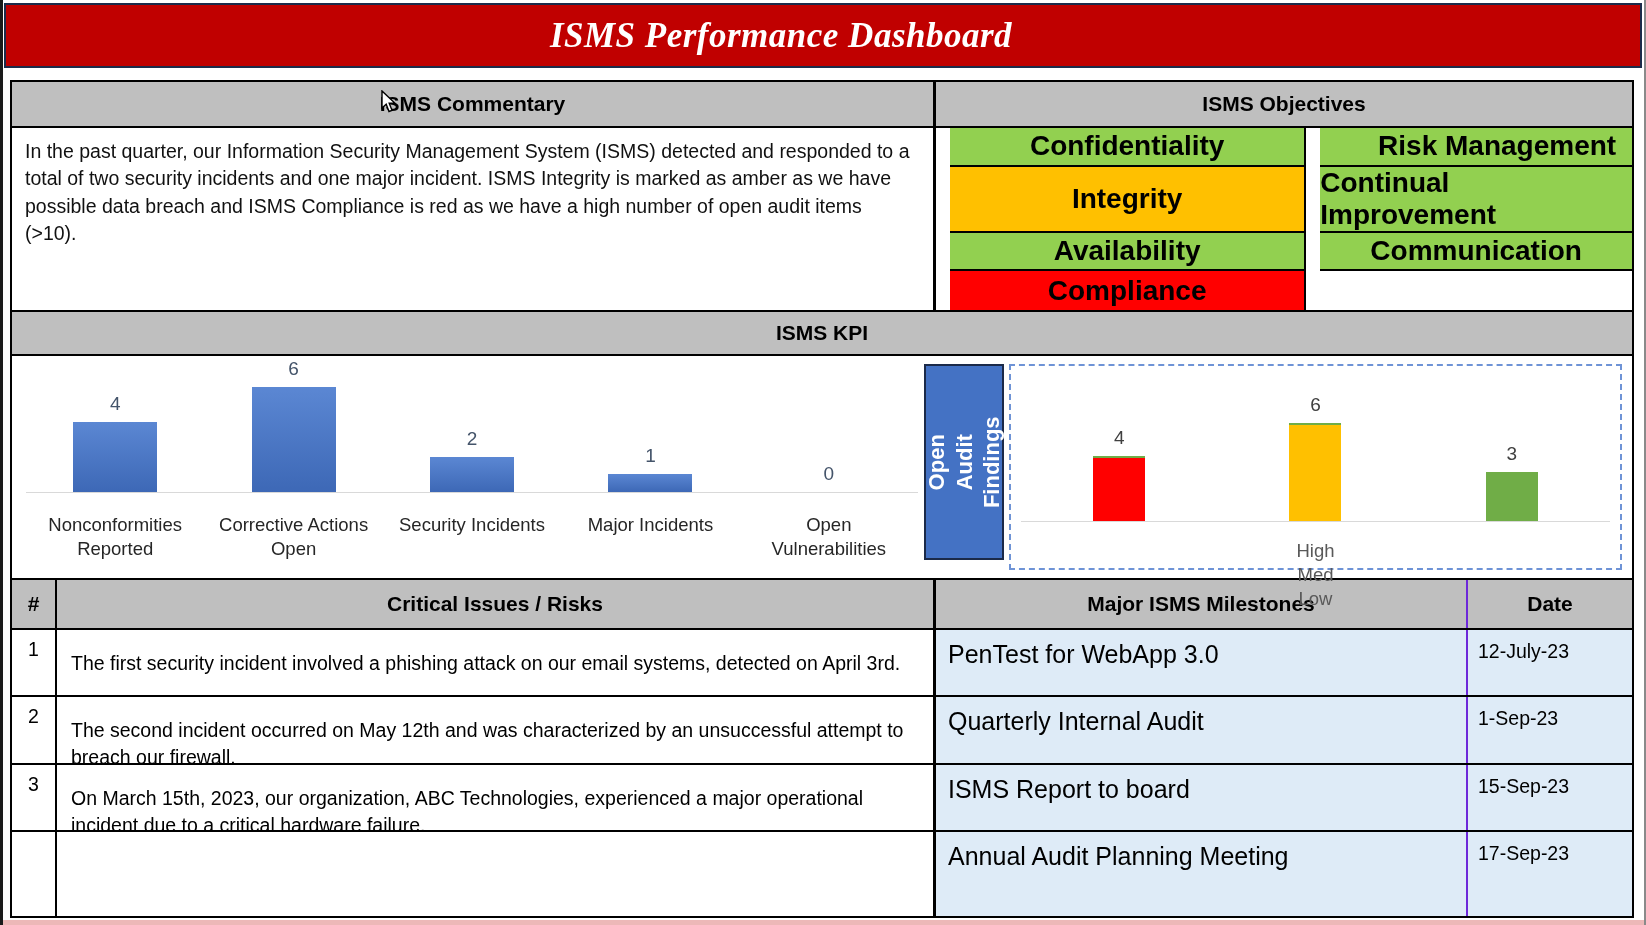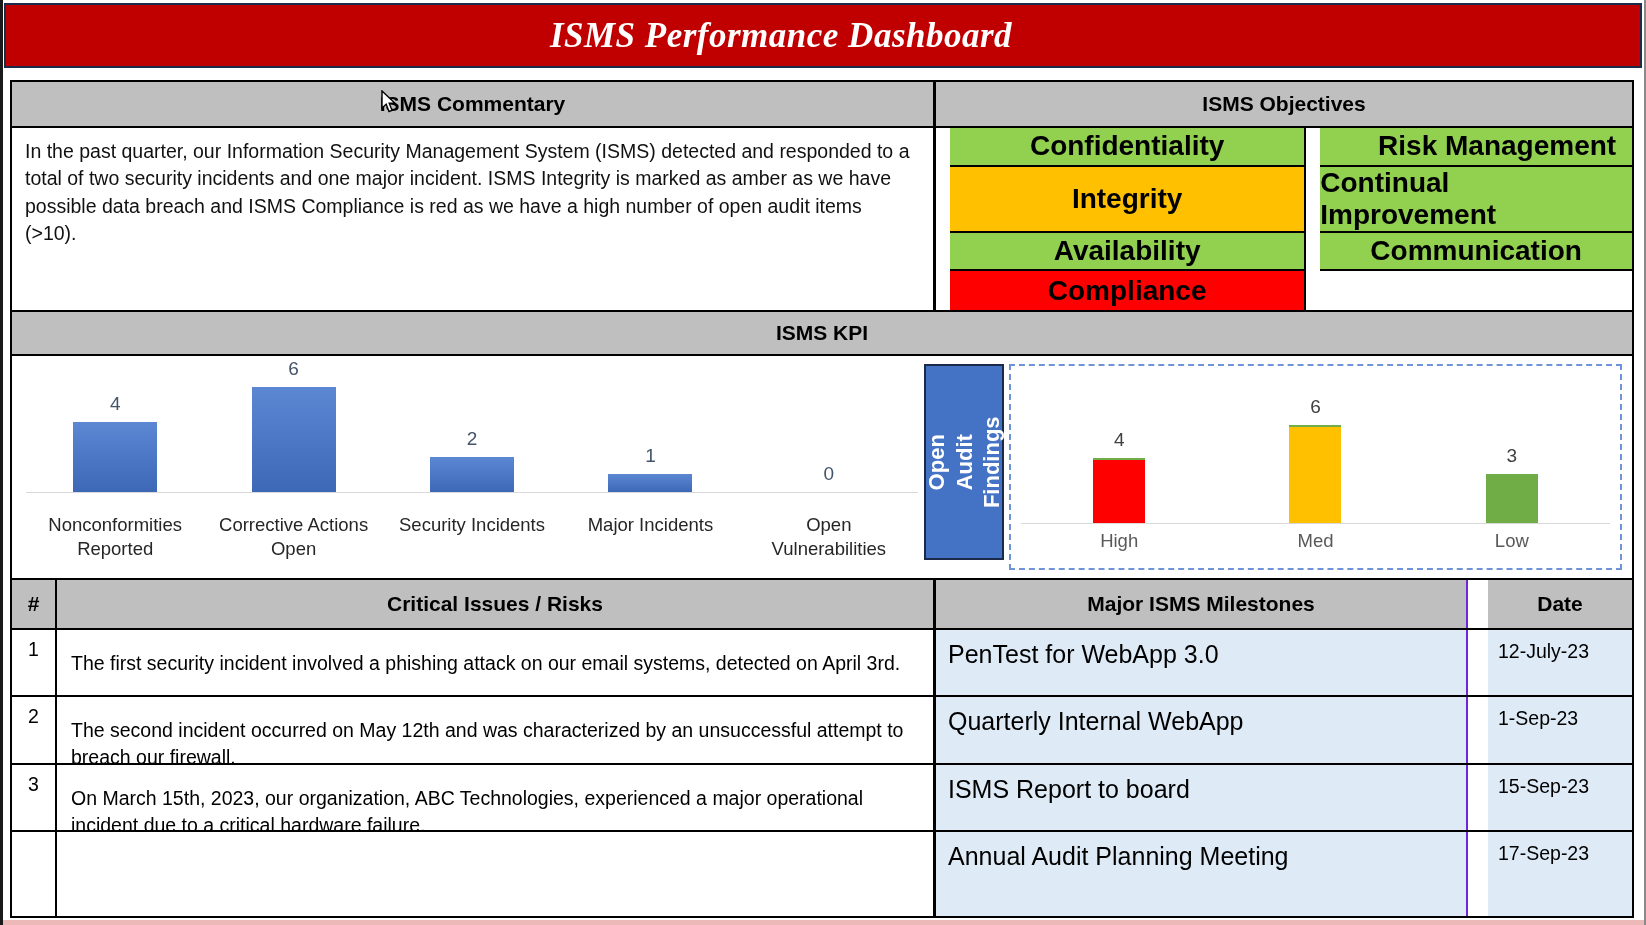--- a/index.html
+++ b/index.html
@@ -55,32 +55,32 @@
   .audit-label-box { width:80px; height:196px; margin-top:8px; background:#4472C4; border:2px solid #1b2a49;
     display:flex; align-items:center; justify-content:center; flex:none; }
   .audit-label-box .rot { transform:rotate(-90deg); white-space:pre-line; text-align:center;
     color:#fff; font-weight:bold; font-size:22px; line-height:1.25; width:190px; }
 
   .audit-box { flex:1; margin:8px 10px 0 5px; height:206px; border:2px dashed #6E93D6;
     display:flex; flex-direction:column; padding:0 10px; }
   .audit-box .plot { height:130px; margin-top:28px; display:flex; align-items:flex-end; border-bottom:1px solid #D9D9D9; }
   .audit-box .bar { width:52px; }
   .audit-box .bar-value { color:#404040; }
-  .audit-box .cats { display:flex; margin-top:5px; }
+  .audit-box .cats { display:flex; margin-top:17px;flex-direction:column; }
   .audit-box .cat-label { color:#595959; }
 
   
   .rowE { flex:1; display:flex; flex-direction:column; border-top:2px solid #000; }
   .t-row { display:flex; border-bottom:2px solid #000; }
   .t-row:last-child { border-bottom:none; }
   .t-hdr { height:50px; }
   .col-num   { width:45px;  border-right:2px solid #000; display:flex; justify-content:center; }
   .col-issue { width:879px; border-right:3px solid #000; }
   .col-mile  { width:532px; border-right:2px solid #6d28d9; background:#DEEBF7; }
-  .col-date  { flex:1; background:#DEEBF7;margin-left:20px; }
+  .col-date  { flex:1; background:#DEEBF7; }
   .t-hdr .col-num, .t-hdr .col-issue, .t-hdr .col-mile, .t-hdr .col-date { background:#BFBFBF; }
   .t-hdr > div { display:flex; align-items:center; justify-content:center; font-weight:bold; font-size:21px; }
   .t-body .col-num { padding-top:8px; font-size:19.5px; }
   .t-body .col-issue { padding:20px 14px; font-size:19.5px; line-height:1.4; }
   .t-body .col-mile { padding:10px 12px; font-size:25px; }
   .t-body .col-date { padding:10px 10px; font-size:19.5px; }
   .r1 { height:67px; } .r2 { height:68px; } .r3 { height:67px; } .r4 { flex:1; }
   .r4 .col-num, .r4 .col-issue { background:#fff; }
 
   .cursor { position:absolute; left:378px; top:90px; z-index:10; }
@@ -189,21 +189,21 @@
       <div class="t-row t-body r1">
         <div class="col-num">1</div>
         <div class="col-issue">The first security incident involved a phishing attack on our email systems, detected on April 3rd.</div>
         <div class="col-mile">PenTest for WebApp 3.0</div>
         <div class="col-date">12-July-23</div>
       </div>
 
       <div class="t-row t-body r2">
         <div class="col-num">2</div>
         <div class="col-issue">The second incident occurred on May 12th and was characterized by an unsuccessful attempt to breach our firewall.</div>
-        <div class="col-mile">Quarterly Internal WebApp</div>
+        <div class="col-mile">Quarterly Internal Audit</div>
         <div class="col-date">1-Sep-23</div>
       </div>
 
       <div class="t-row t-body r3">
         <div class="col-num">3</div>
         <div class="col-issue">On March 15th, 2023, our organization, ABC Technologies, experienced a major operational incident due to a critical hardware failure.</div>
         <div class="col-mile">ISMS Report to board</div>
         <div class="col-date">15-Sep-23</div>
       </div>
 

